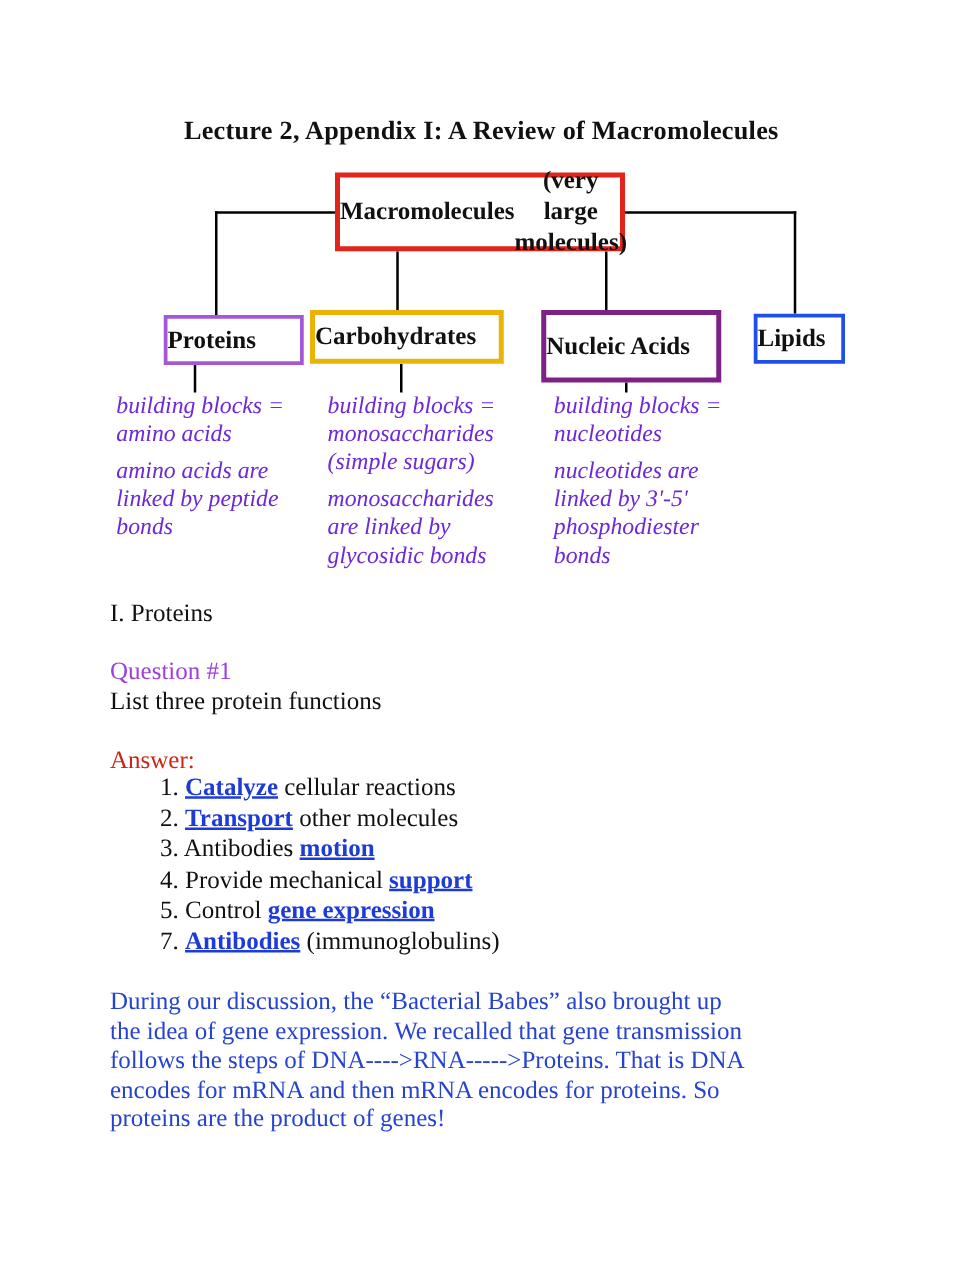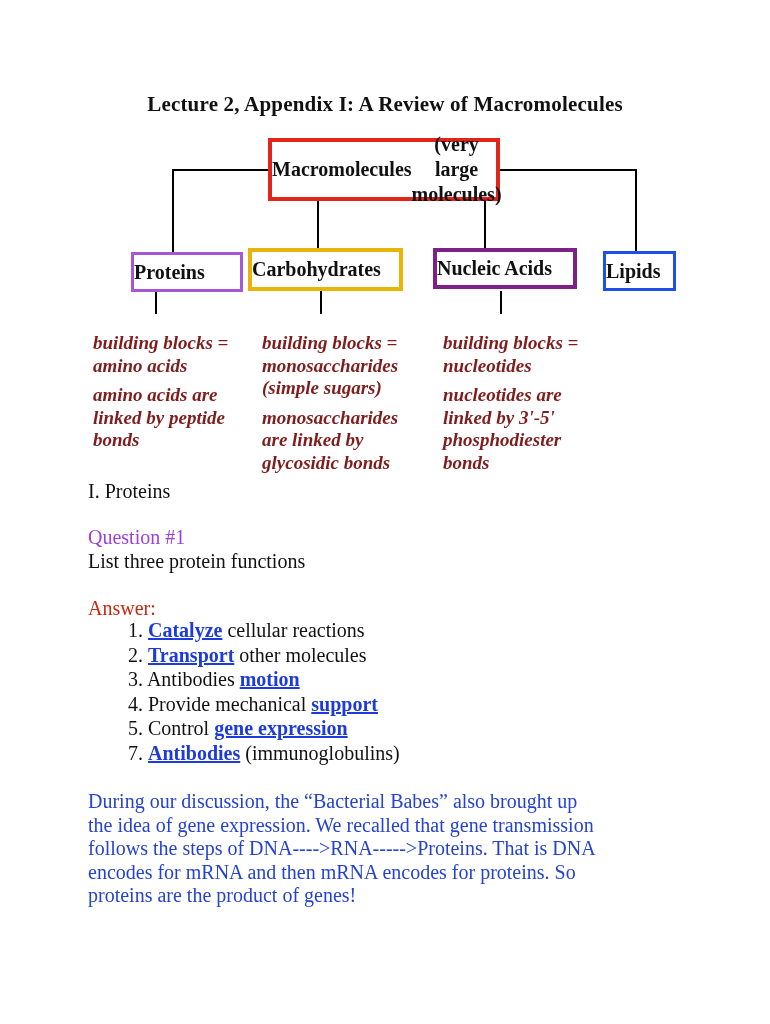--- a/index.html
+++ b/index.html
@@ -12,26 +12,26 @@
     font-size:21px; font-weight:bold; letter-spacing:0.2px;
   }
   .dbox {
     position:absolute; box-sizing:border-box; background:#ffffff;
     display:flex; align-items:center; justify-content:flex-start;
     text-align:center; font-weight:bold; font-size:20px; line-height:25px;
   }
   .box-root   { left:268px; top:138px; width:232px; height:63px; border:4px solid #e1251b; }
   .box-prot   { left:131px; top:252px; width:112px;  height:40px; border:3px solid #a557d6; }
   .box-carb   { left:248px; top:248px; width:155px; height:43px; border:4px solid #eab308; }
-  .box-nuc    { left:433px; top:248px; width:144px; height:41px; border:4px solid #7c2185; }
+  .box-nuc    { left:433px; top:248px; width:144px; height:58px; border:4px solid #7c2185; }
   .box-lip    { left:603px; top:251px; width:73px;  height:40px; border:3px solid #1f4fe8; }
   .cline { position:absolute; background:#000000; }
   .note {
-    position:absolute; width:176px; color:#7f1d1d; font-weight:bold; font-style:italic;
-    font-size:19px; line-height:22.5px;margin-top:18px;
+    position:absolute; width:176px; color:#6d28d9; font-weight:normal; font-style:italic;
+    font-size:19px; line-height:22.5px;
   }
   .note p { margin:0 0 7px 0; white-space:pre-line; }
   .tline { position:absolute; font-size:20px; white-space:pre; }
   .sec-heading { left:88px; top:480px; }
   .q-label  { left:88px; top:526px; color:#9d3fdd; }
   .q-prompt { left:88px; top:550px; }
   .a-label  { left:88px; top:597px; color:#cc2510; }
   .ans-list { position:absolute; left:88px; top:618px; font-size:20px; line-height:24.6px; }
   .ans-row  { padding-left:40px; }
   .ans-num  { white-space:pre; }

